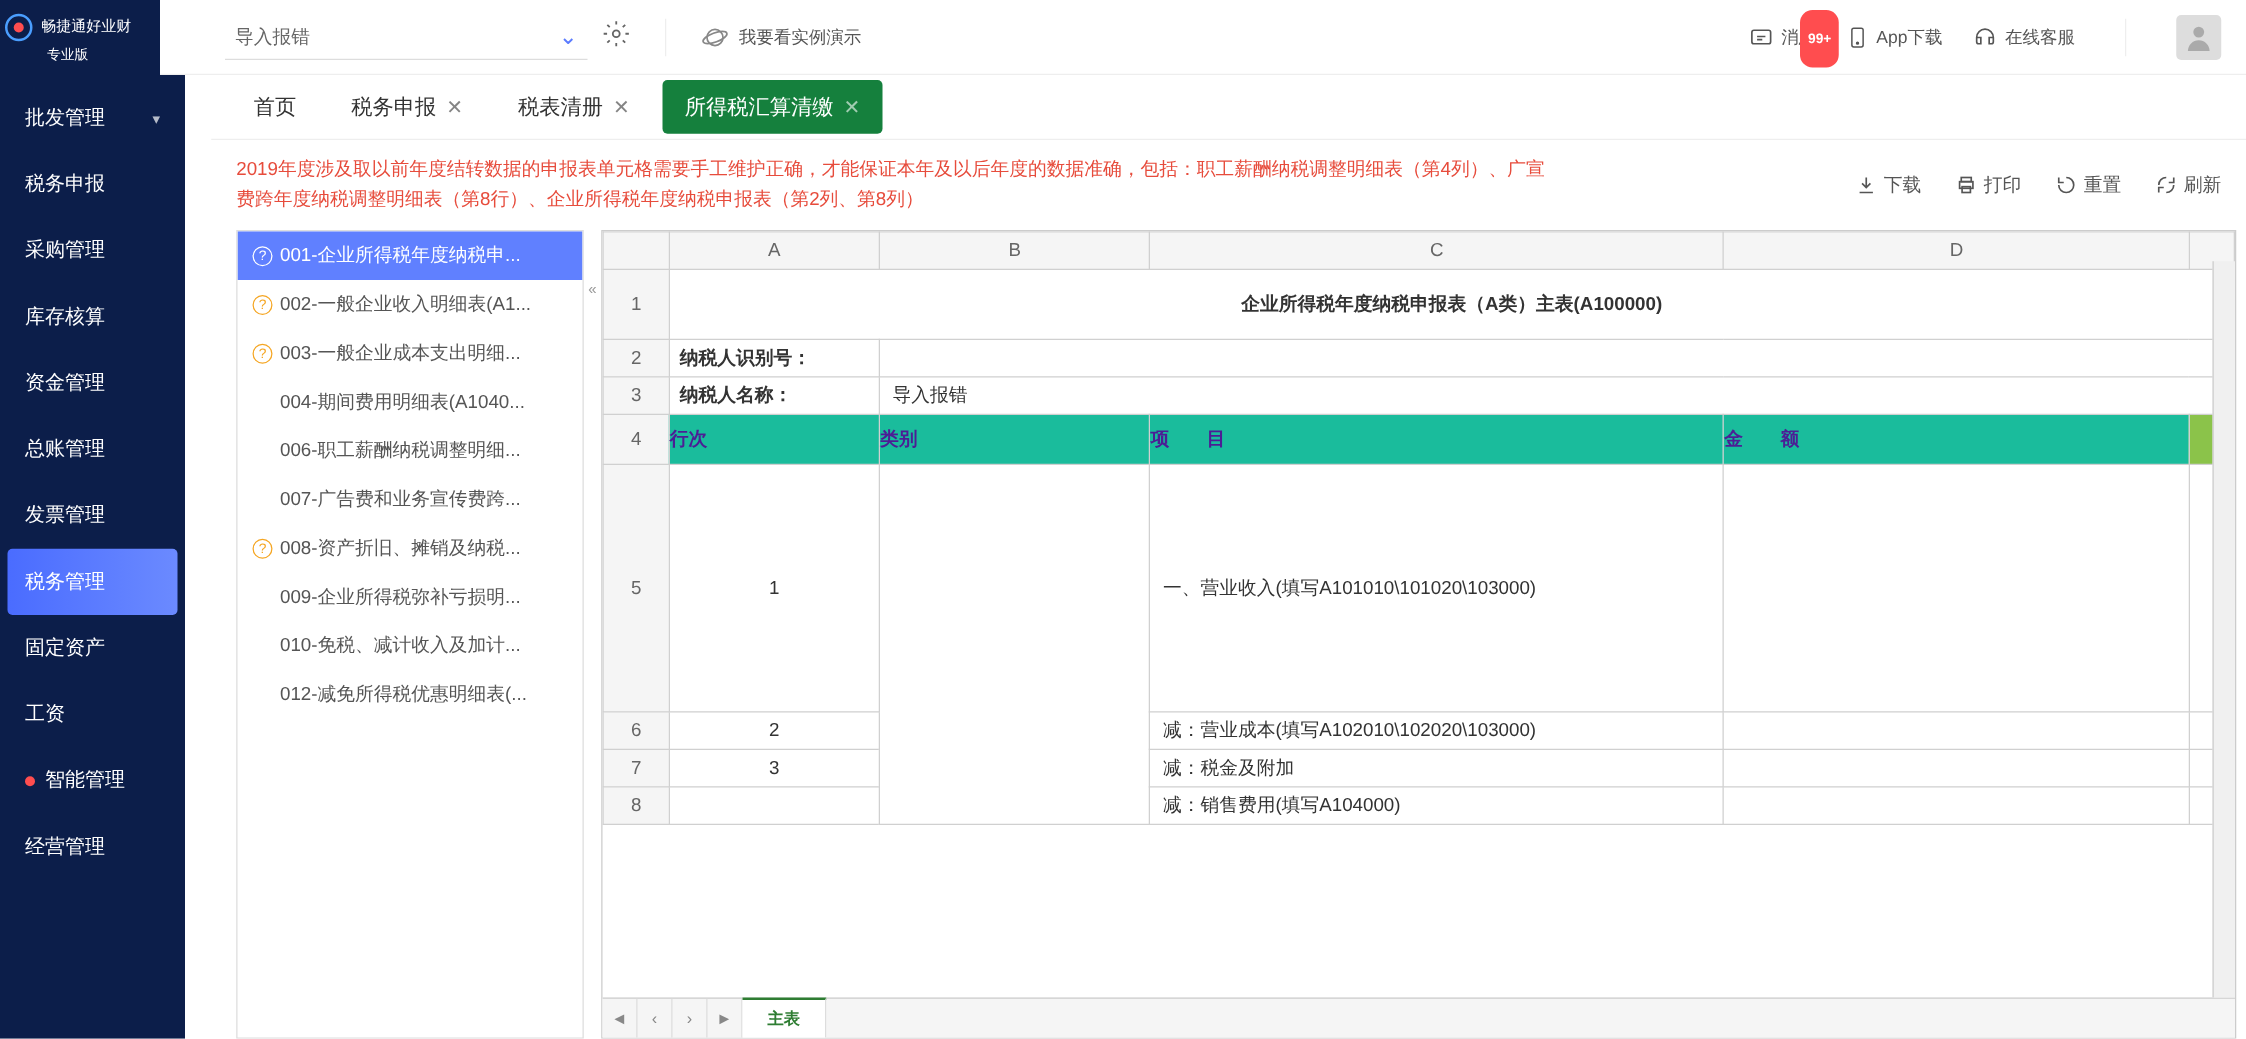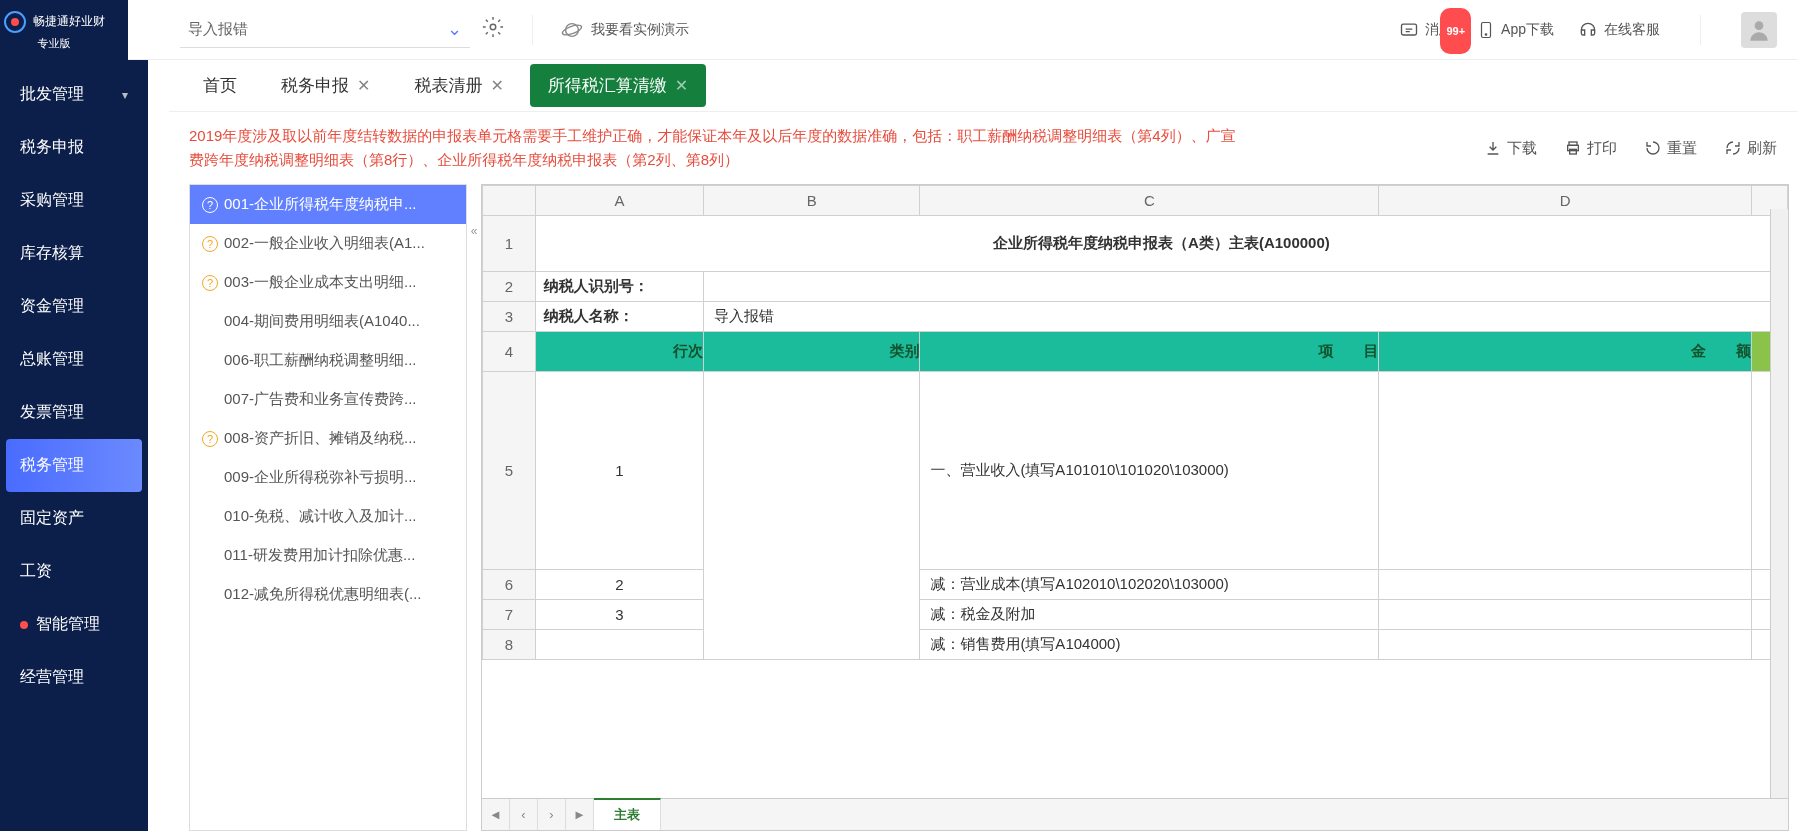--- a/index.html
+++ b/index.html
@@ -56,21 +56,21 @@
 
 .sheet { flex: 1; display: flex; flex-direction: column; border: 1px solid #ccc; min-width: 0; position: relative; }
 .sheet-grid { flex: 1; overflow: auto; position: relative; }
 table.spreadsheet { border-collapse: collapse; width: 100%; table-layout: fixed; }
 table.spreadsheet th, table.spreadsheet td { border: 1px solid #d0d0d0; padding: 0; height: 30px; font-size: 15px; }
 table.spreadsheet .col-hdr { background: #f5f5f5; text-align: center; color: #666; font-weight: normal; height: 24px; }
 table.spreadsheet .row-hdr { background: #f5f5f5; text-align: center; color: #666; width: 44px; font-weight: normal; }
 table.spreadsheet .corner { background: #f5f5f5; width: 44px; }
 .merged-title { font-size: 20px; font-weight: bold; text-align: center; height: 56px !important; }
 .lbl-cell { padding: 0 8px !important; font-weight: bold; }
-.teal-hdr { background: #1abc9c !important; color: #14532d; text-align: right; font-weight: bold; height: 40px !important; font-size: 17px; }
+.teal-hdr { background: #1abc9c !important; color: #4c1d95; text-align: left; font-weight: bold; height: 40px !important; font-size: 17px; }
 .green-hdr { background: #8bc34a !important; }
 .tall-row td { height: 198px !important; vertical-align: middle; }
 .row-content { padding: 0 10px !important; }
 .centered { text-align: center; }
 .bold { font-weight: normal; }
 
 .sheet-tabs { height: 32px; border-top: 1px solid #ccc; display: flex; align-items: stretch; background: #f5f5f5; font-size: 13px; }
 .sheet-nav { display: flex; }
 .sheet-nav-btn { width: 28px; display: flex; align-items: center; justify-content: center; border-right: 1px solid #ddd; color: #888; cursor: pointer; }
 .sheet-tab { padding: 0 20px; display: flex; align-items: center; background: #fff; border-right: 1px solid #ddd; color: #2e7d32; font-weight: bold; cursor: pointer; border-top: 2px solid #2e7d32; margin-top: -1px; }
@@ -271,24 +271,20 @@
             <span class="qmark">?</span>
             <span class="label">008-资产折旧、摊销及纳税...</span>
           </div>
           <div class="tree-item">
             <span style="width: 16px; flex-shrink: 0;"></span>
             <span class="label">009-企业所得税弥补亏损明...</span>
           </div>
           <div class="tree-item">
             <span style="width: 16px; flex-shrink: 0;"></span>
             <span class="label">010-免税、减计收入及加计...</span>
-          </div>
-          <div class="tree-item">
-            <span style="width: 16px; flex-shrink: 0;"></span>
-            <span class="label">011-研发费用加计扣除优惠...</span>
           </div>
           <div class="tree-item">
             <span style="width: 16px; flex-shrink: 0;"></span>
             <span class="label">012-减免所得税优惠明细表(...</span>
           </div>
         </div>
       <div class="collapse-handle">«</div>
 
       <div class="sheet">
         <div class="sheet-grid">

